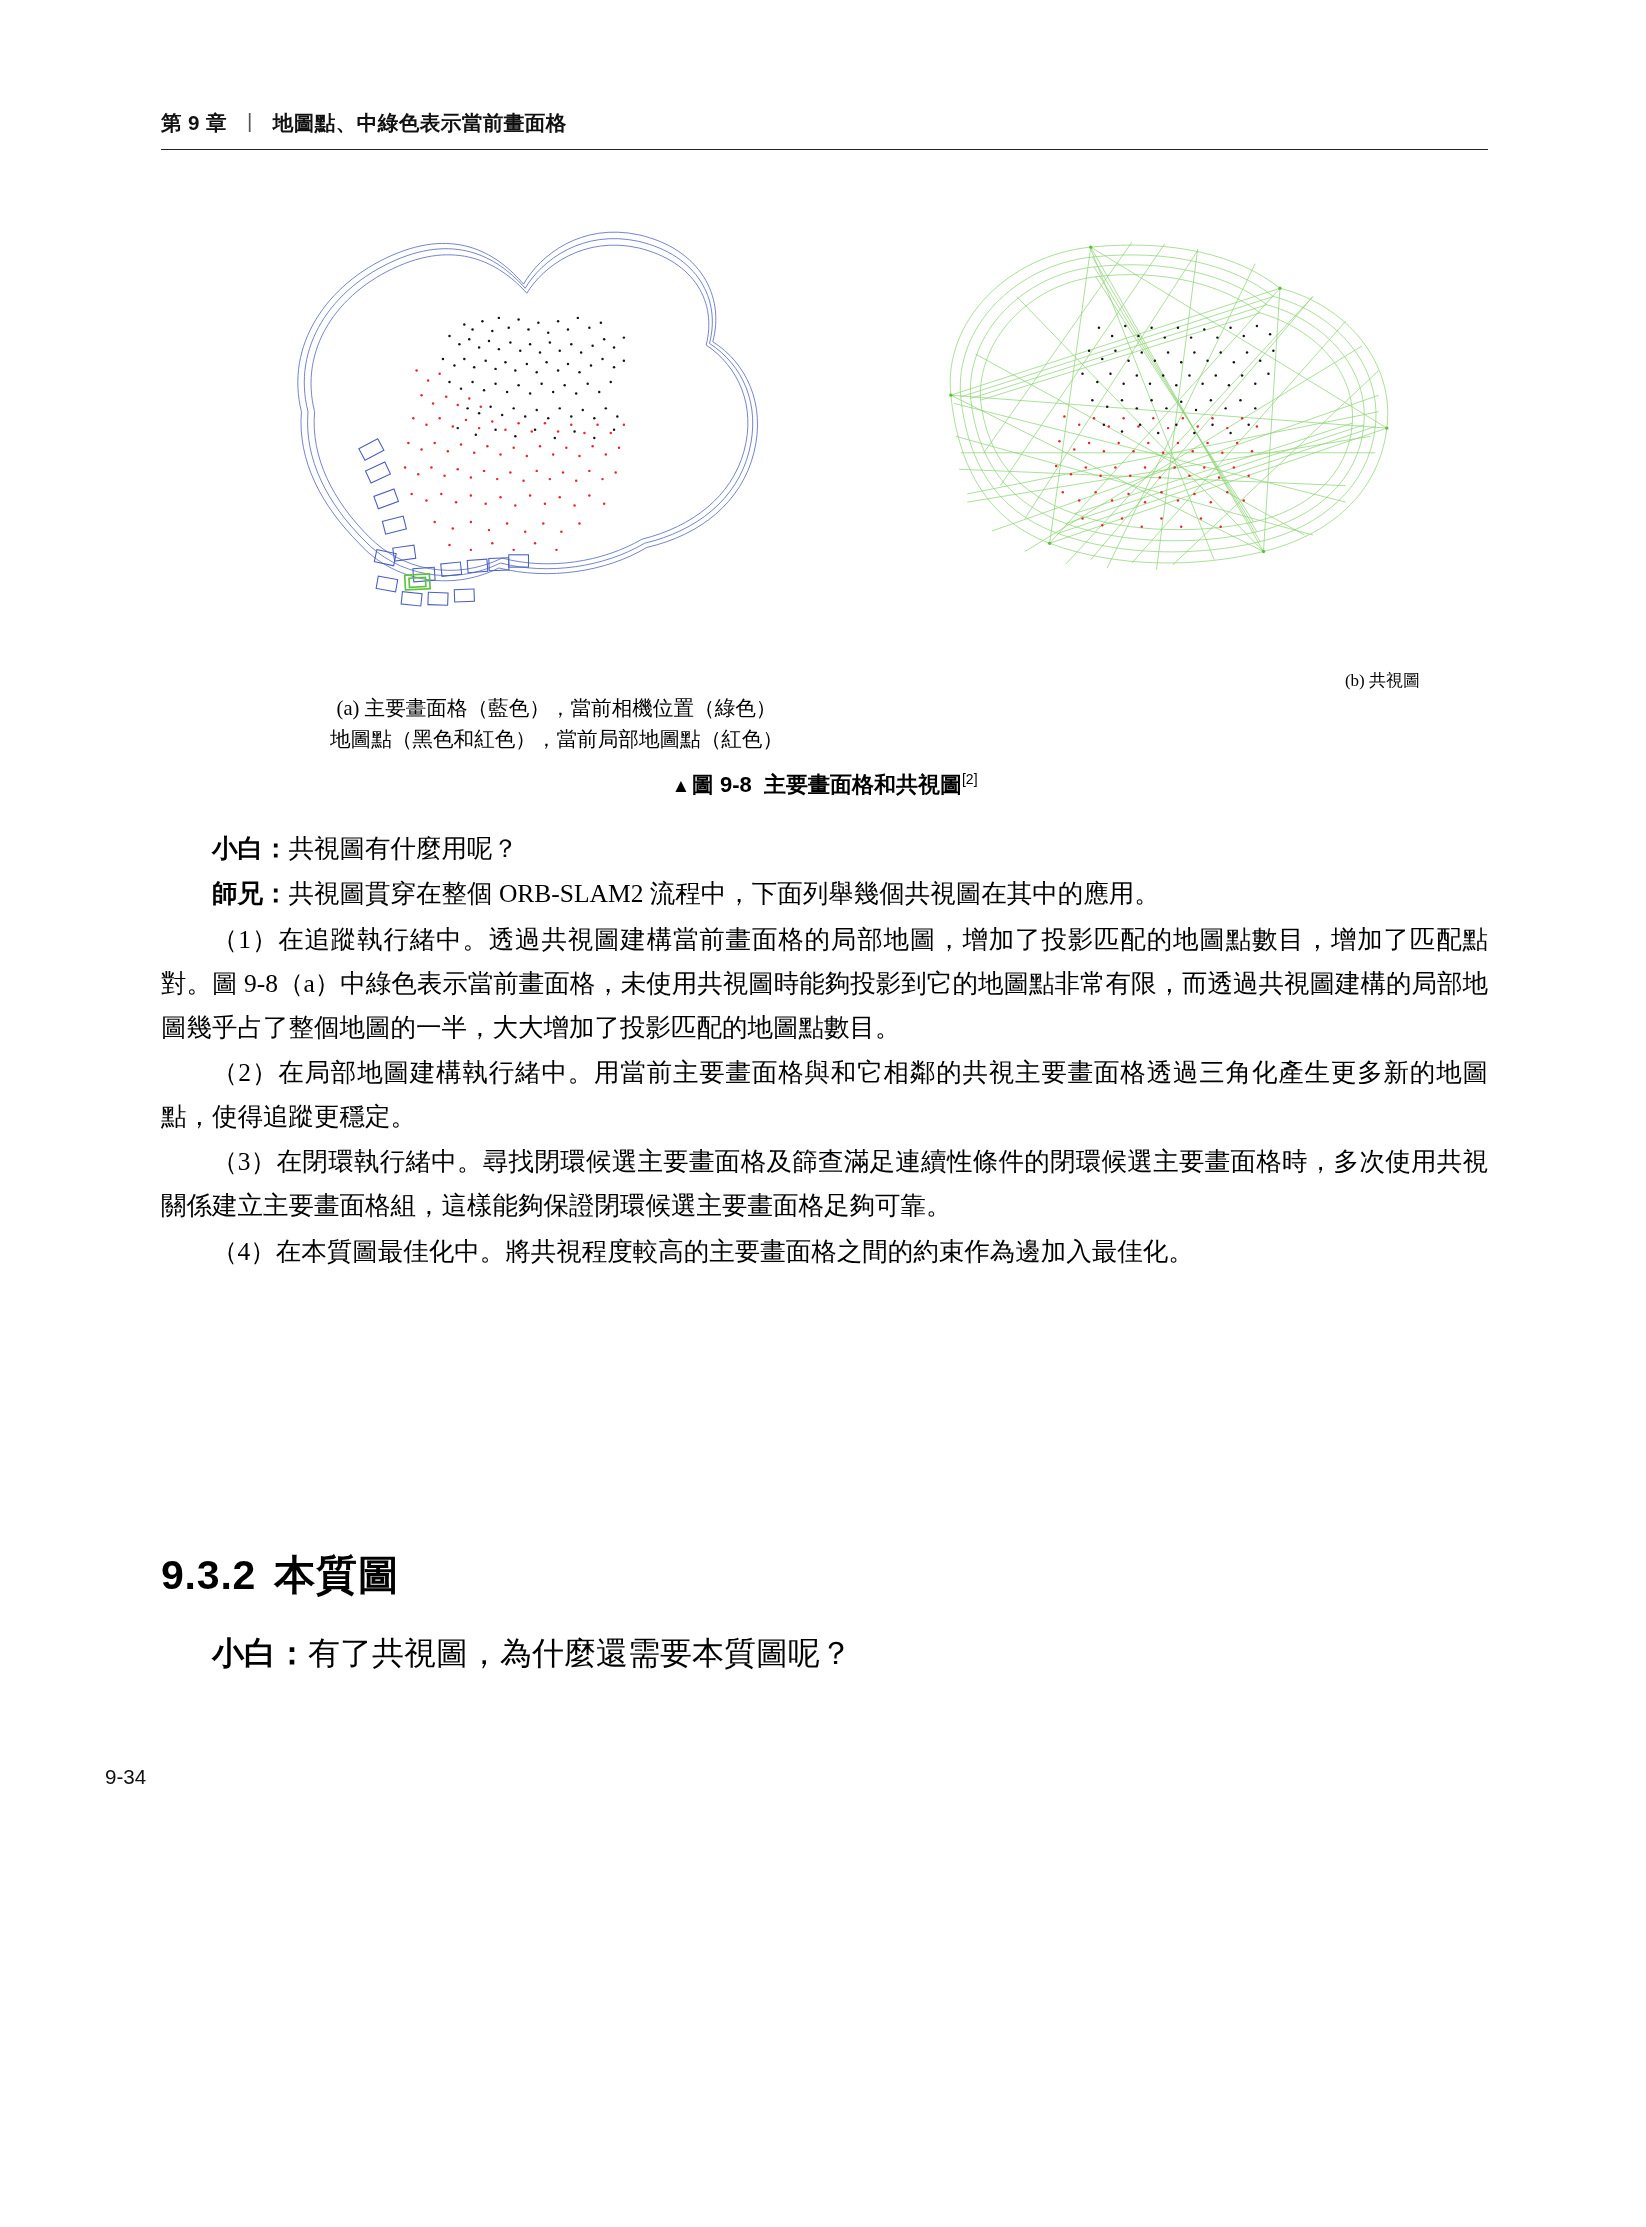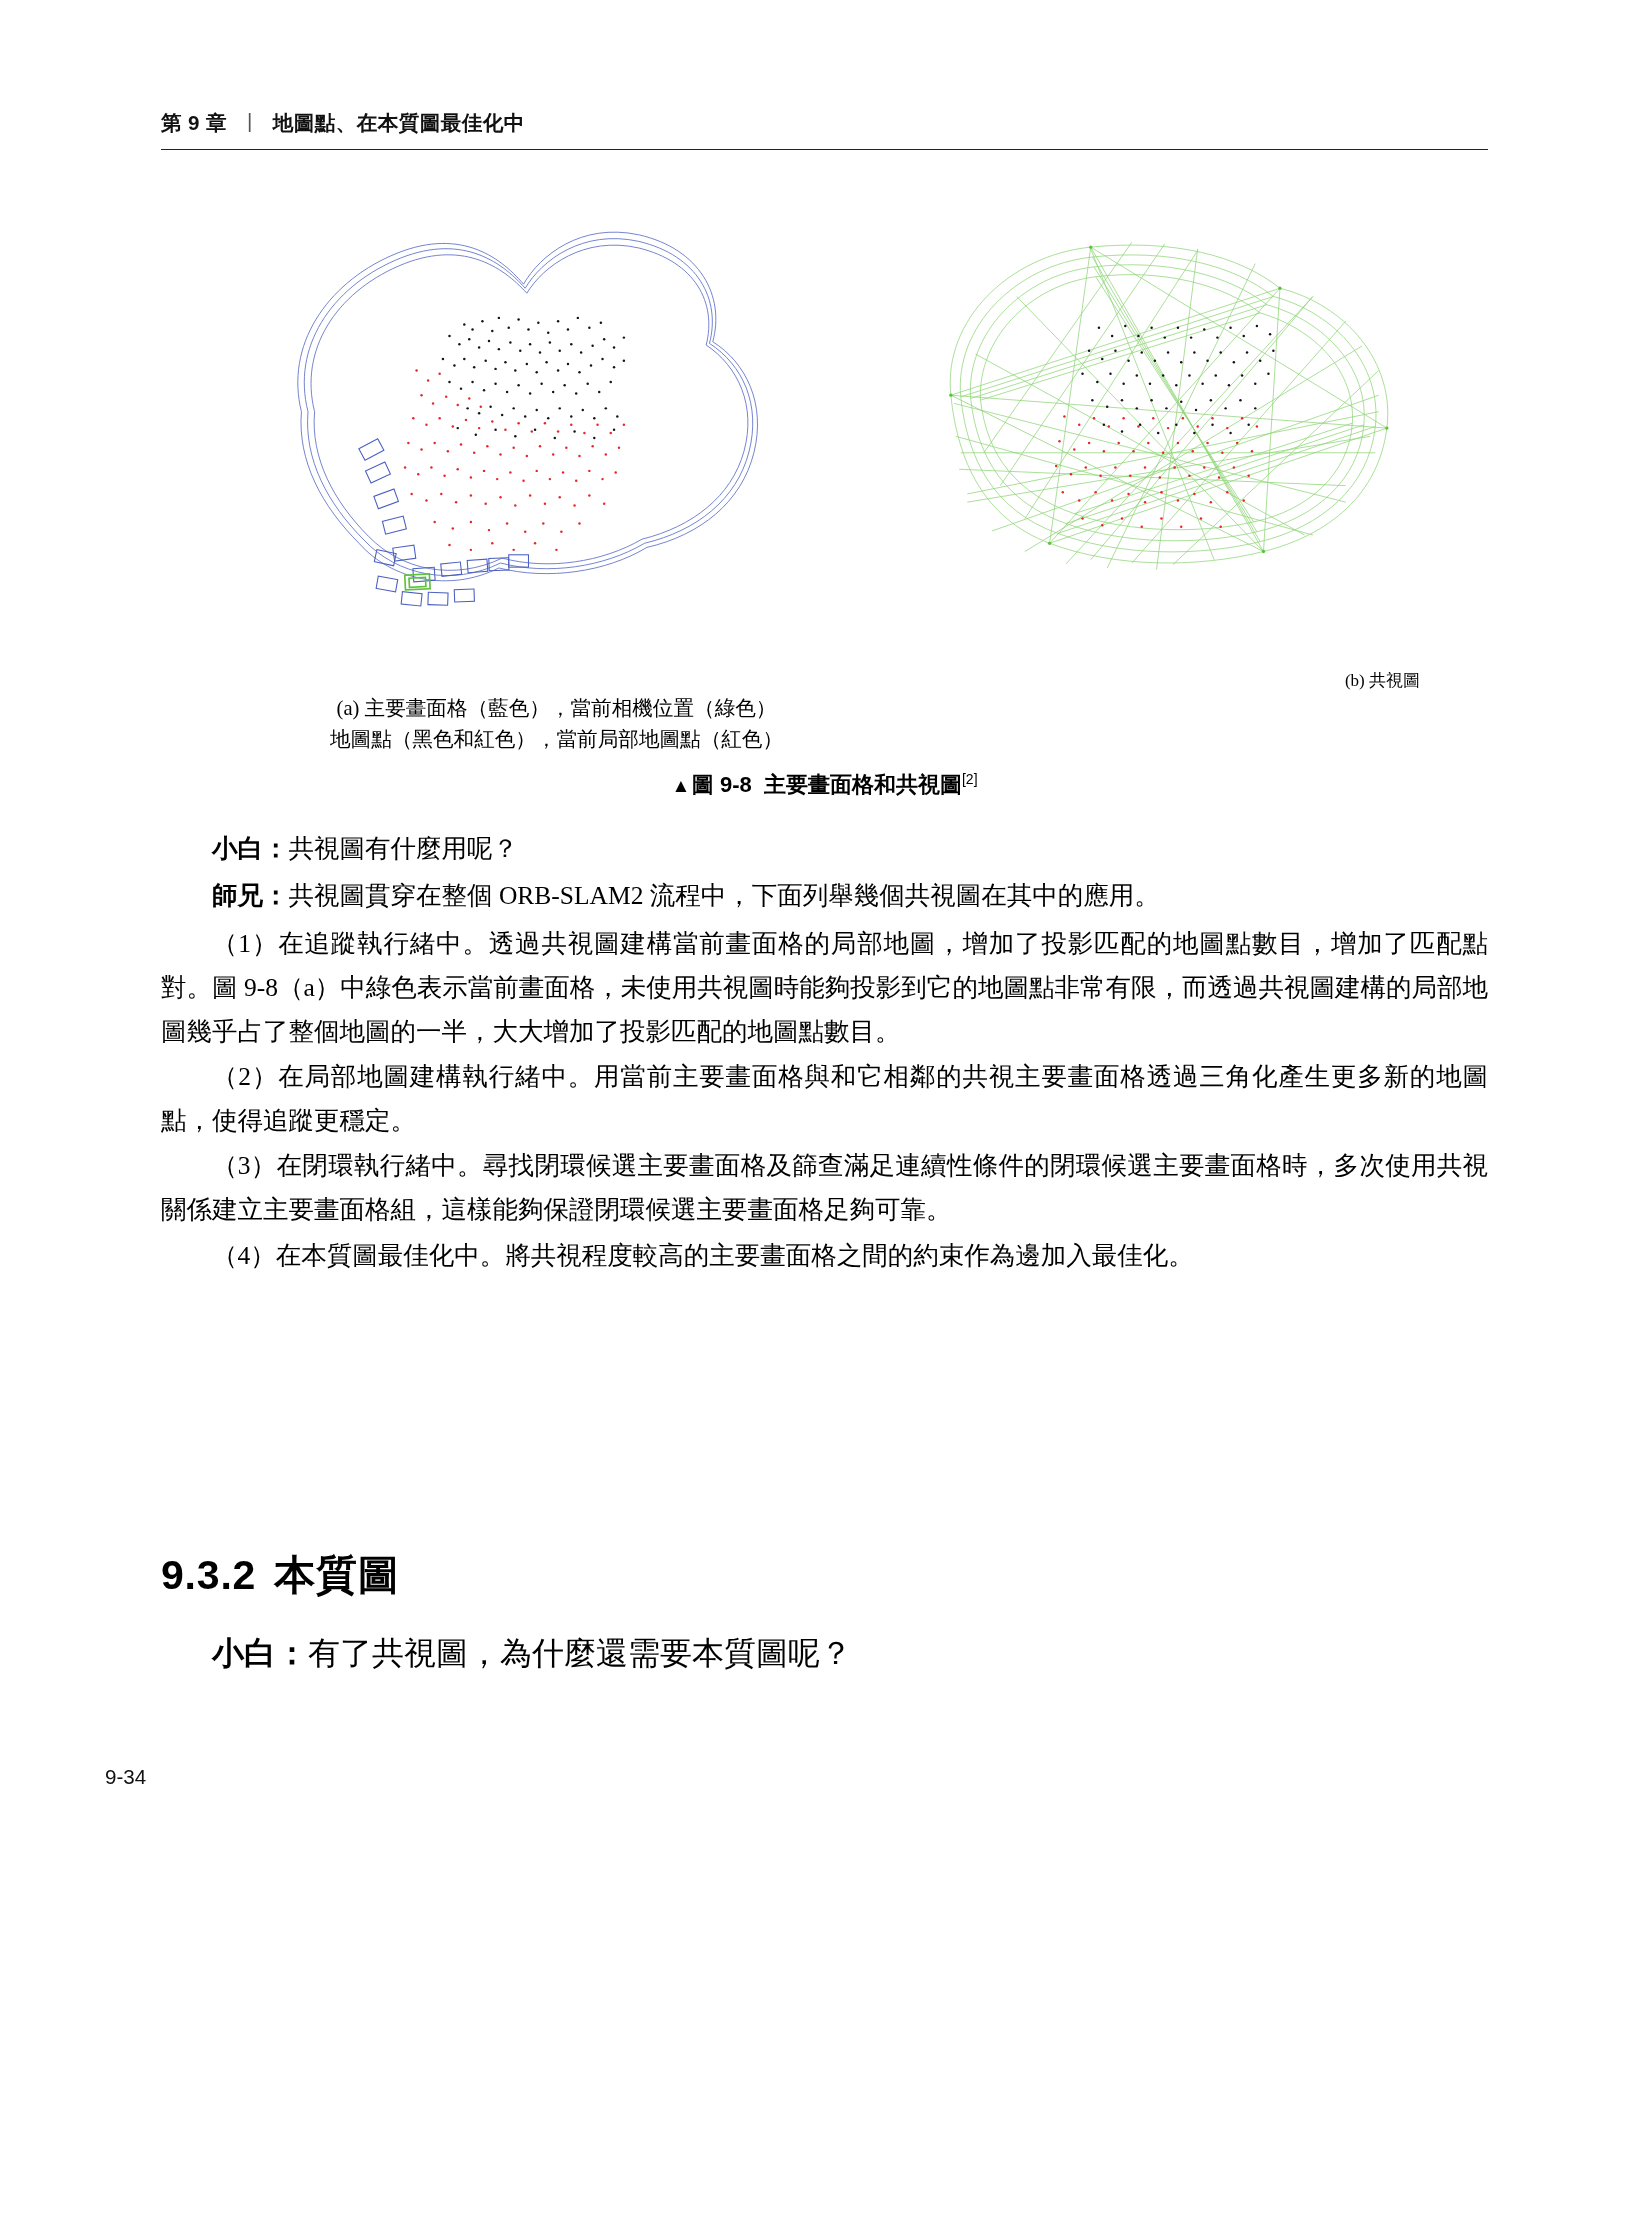--- a/index.html
+++ b/index.html
@@ -125,21 +125,21 @@
     font-size: 25.5px;
     line-height: 1.72;
     text-align: justify;
   }
   .para {
     margin: 0 0 1.6px 0;
     text-indent: 51px;
   }
   .dialog-name {
     font-weight: bold;
-    font-family: Liberation Mono, monospace;
+    font-family: Liberation Sans, sans-serif;
   }
 
   
   .section-heading {
     position: absolute;
     left: 161px;
     top: 1548px;
     font-family: Liberation Sans, sans-serif;
     font-size: 41px;
     font-weight: bold;
@@ -170,21 +170,21 @@
 </style>
 </head>
 <body>
 
 <div class="page">
 
   <div class="header">
     <div class="header-line">
       <span class="header-chapter">第 9 章</span>
       <span class="header-sep">|</span>
-      <span class="header-title">地圖點、在本質圖最佳化中</span>
+      <span class="header-title">地圖點、中綠色表示當前畫面格</span>
     </div>
     <div class="header-rule"></div>
   </div>
 
   <div class="figure-area">
 
     <div class="fig-panel fig-a">
       <svg class="fig-svg" width="576" height="436" viewBox="0 0 700 530">
         <g fill="none" stroke="#4a5fc1" stroke-width="1.1" opacity="0.85">
           <path d="M60 250 C 40 170, 90 95, 170 60 C 250 25, 300 60, 330 95 C 350 60, 400 20, 470 35 C 545 52, 575 110, 560 165 C 600 190, 625 240, 610 300 C 595 360, 545 400, 480 415 C 430 445, 360 455, 300 440 C 240 470, 170 455, 130 410 C 85 365, 55 310, 60 250 Z"></path>

